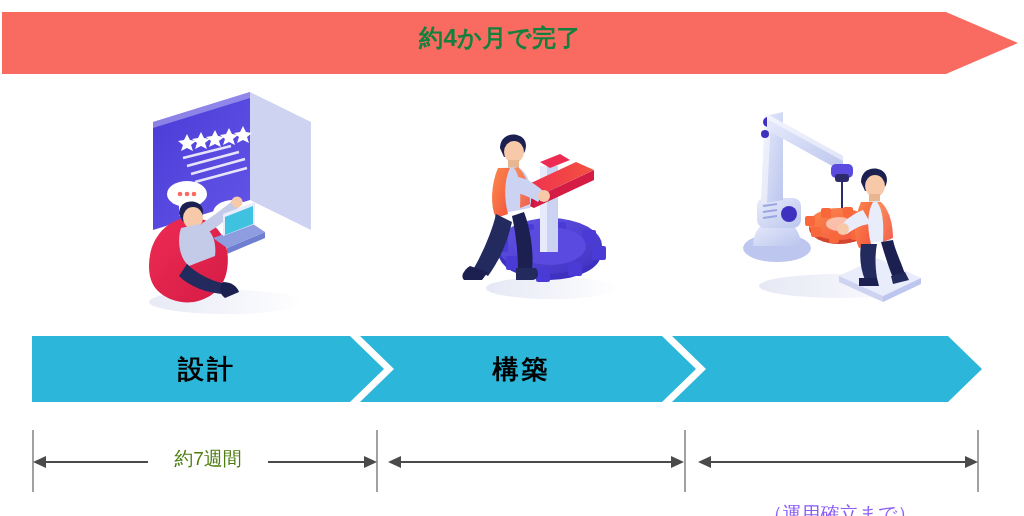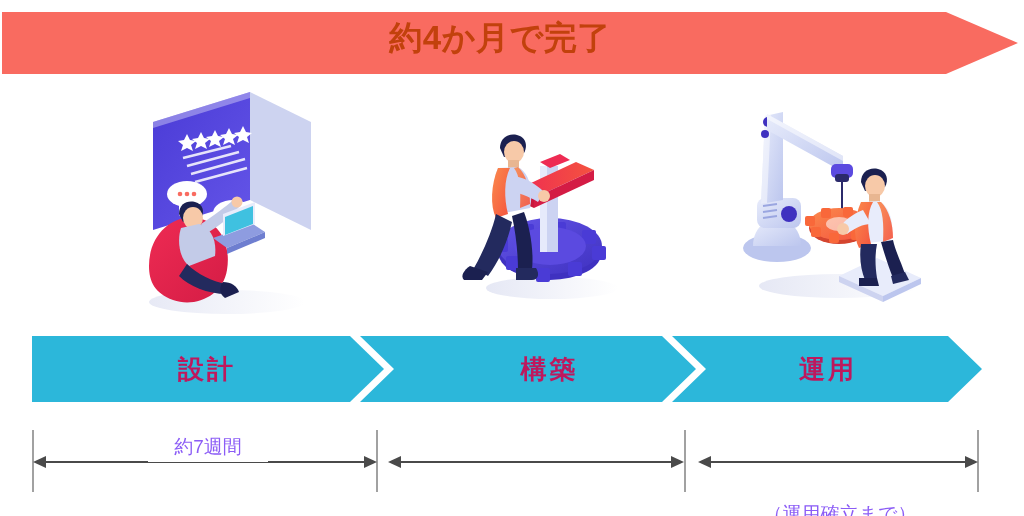--- a/index.html
+++ b/index.html
@@ -30,22 +30,22 @@
   .banner-arrow svg { display: block; width: 100%; height: 100%; }
   .banner-label {
     position: absolute;
     left: 0;
     top: 12px;
     width: 1000px;
     height: 52px;
     display: flex;
     align-items: center;
     justify-content: center;
-    color: #c2410c;
-    font-size: 33px;
+    color: #15803d;
+    font-size: 24px;
     font-weight: bold;
     letter-spacing: 0.5px;
     white-space: nowrap;
   }
 
   
   .illus {
     position: absolute;
   }
   .illus svg { display: block; }
@@ -59,48 +59,48 @@
     height: 66px;
   }
   .chevron-band svg { display: block; width: 100%; height: 100%; }
   .chev-label {
     position: absolute;
     top: 336px;
     height: 66px;
     display: flex;
     align-items: center;
     justify-content: center;
-    color: #be185d;
+    color: #000000;
     font-size: 26px;
     font-weight: bold;
     letter-spacing: 3px;
     white-space: nowrap;
   }
   #chev-label-0 { left: 32px;  width: 350px; }
-  #chev-label-1 { left: 402px; width: 295px; }
+  #chev-label-1 { left: 374px; width: 295px; }
   #chev-label-2 { left: 693px; width: 270px; }
 
   
   .measure-layer {
     position: absolute;
     left: 0;
     top: 415px;
     width: 1024px;
     height: 101px;
   }
   .measure-layer svg { display: block; width: 100%; height: 100%; }
 
   .dur-label {
     position: absolute;
-    top: 432px;
+    top: 444px;
     height: 30px;
     display: flex;
     align-items: center;
     justify-content: center;
-    color: #8b5cf6;
+    color: #4d7c0f;
     font-size: 19px;
     background: #ffffff;
     white-space: nowrap;
   }
   #dur-label-0 { left: 148px; width: 120px; }
   #dur-label-1 { left: 470px; width: 120px; }
   #dur-label-2 { left: 775px; width: 120px; }
 
   .dur-sub {
     position: absolute;
@@ -379,21 +379,20 @@
 
   <div class="chevron-band">
     <svg viewBox="0 0 950 66" preserveAspectRatio="none" aria-hidden="true">
       <polygon points="0,0 318,0 352,33 318,66 0,66" fill="#2cb7da"></polygon>
       <polygon points="328,0 630,0 664,33 630,66 328,66 362,33" fill="#2cb7da"></polygon>
       <polygon points="640,0 916,0 950,33 916,66 640,66 674,33" fill="#2cb7da"></polygon>
     </svg>
   </div>
   <div class="chev-label" id="chev-label-0">設計</div>
   <div class="chev-label" id="chev-label-1">構築</div>
-  <div class="chev-label" id="chev-label-2">運用</div>
 
   <div class="measure-layer">
     <svg viewBox="0 0 1024 101" aria-hidden="true">
       <g stroke="#8a8a8a" stroke-width="1.6">
         <line x1="33" y1="15" x2="33" y2="77"></line>
         <line x1="377" y1="15" x2="377" y2="77"></line>
         <line x1="685" y1="15" x2="685" y2="77"></line>
         <line x1="978" y1="15" x2="978" y2="77"></line>
       </g>
       <g stroke="#4a4a4a" stroke-width="1.8">

